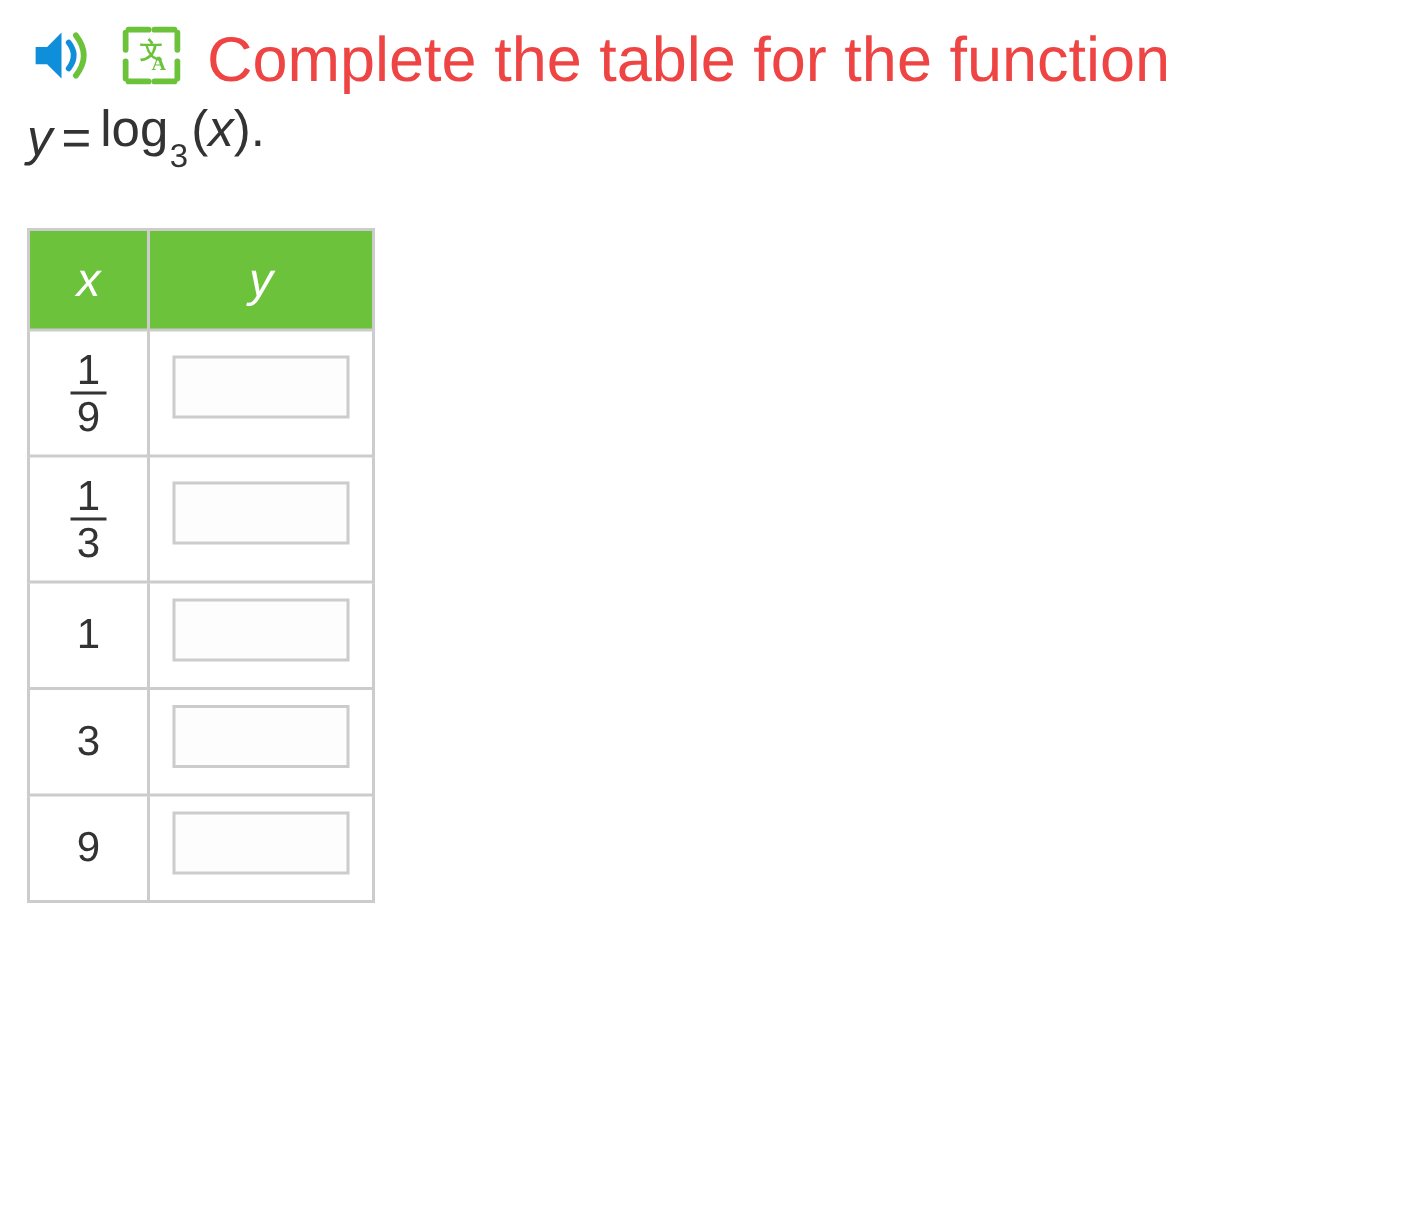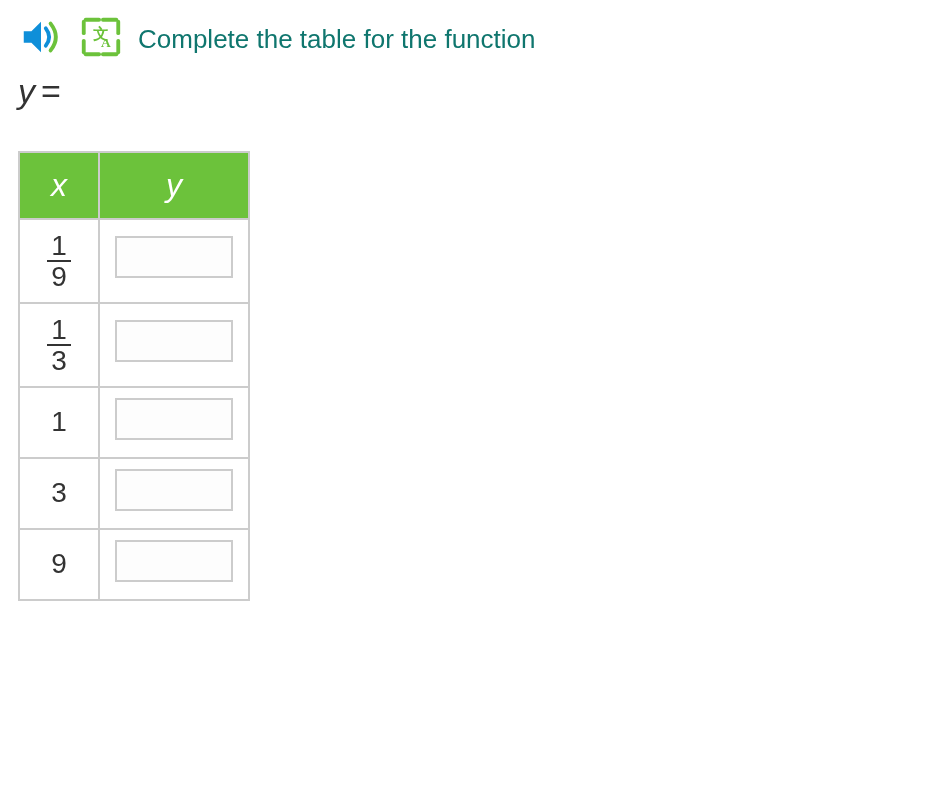--- a/index.html
+++ b/index.html
@@ -11,22 +11,22 @@
     width: 936px;
     box-sizing: border-box;
   }
   .question-header {
     display: flex;
     align-items: center;
     gap: 14px;
     margin-bottom: 6px;
   }
   .question-text {
-    font-size: 26px;
-    color: #0f766e;
+    font-size: 42px;
+    color: #ef4444;
   }
   .equation-line {
     font-size: 34px;
     margin-top: 8px;
     margin-bottom: 40px;
     display: flex;
     align-items: flex-start;
     gap: 6px;
   }
   .italic { font-style: italic; }
@@ -107,20 +107,23 @@
       <text x="16" y="26" font-size="16" fill="#6cc23b" font-family="Verdana" font-weight="bold">文</text>
       <text x="24" y="34" font-size="14" fill="#6cc23b" font-family="Verdana" font-weight="bold">A</text>
     </svg>
   </span>
   <span class="question-text">Complete the table for the function</span>
 </div>
 
 <div class="equation-line">
   <span class="italic">y</span>
   <span>=</span>
+  <span style="position:relative; top:-6px;">
+    <span>log</span><span class="sub">3</span><span>(</span><span class="italic">x</span><span>)</span><span>.</span>
+  </span>
 </div>
 
 <table class="data-table">
   <thead>
     <tr>
       <th class="col-x">x</th>
       <th class="col-y">y</th>
     </tr>
   </thead>
   <tbody>

